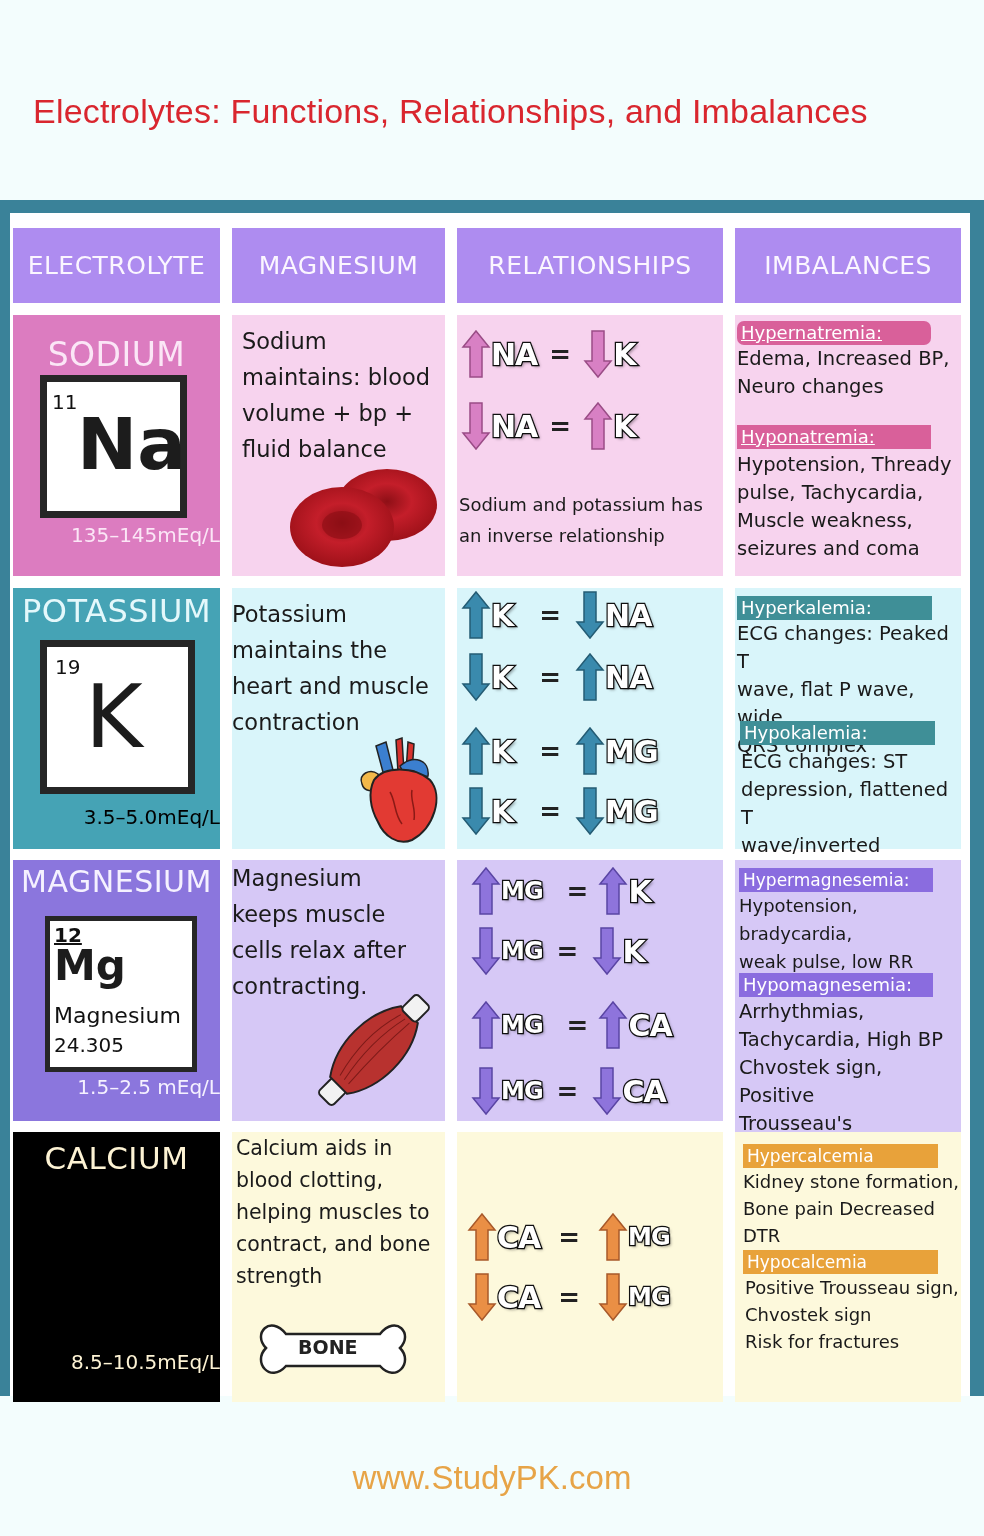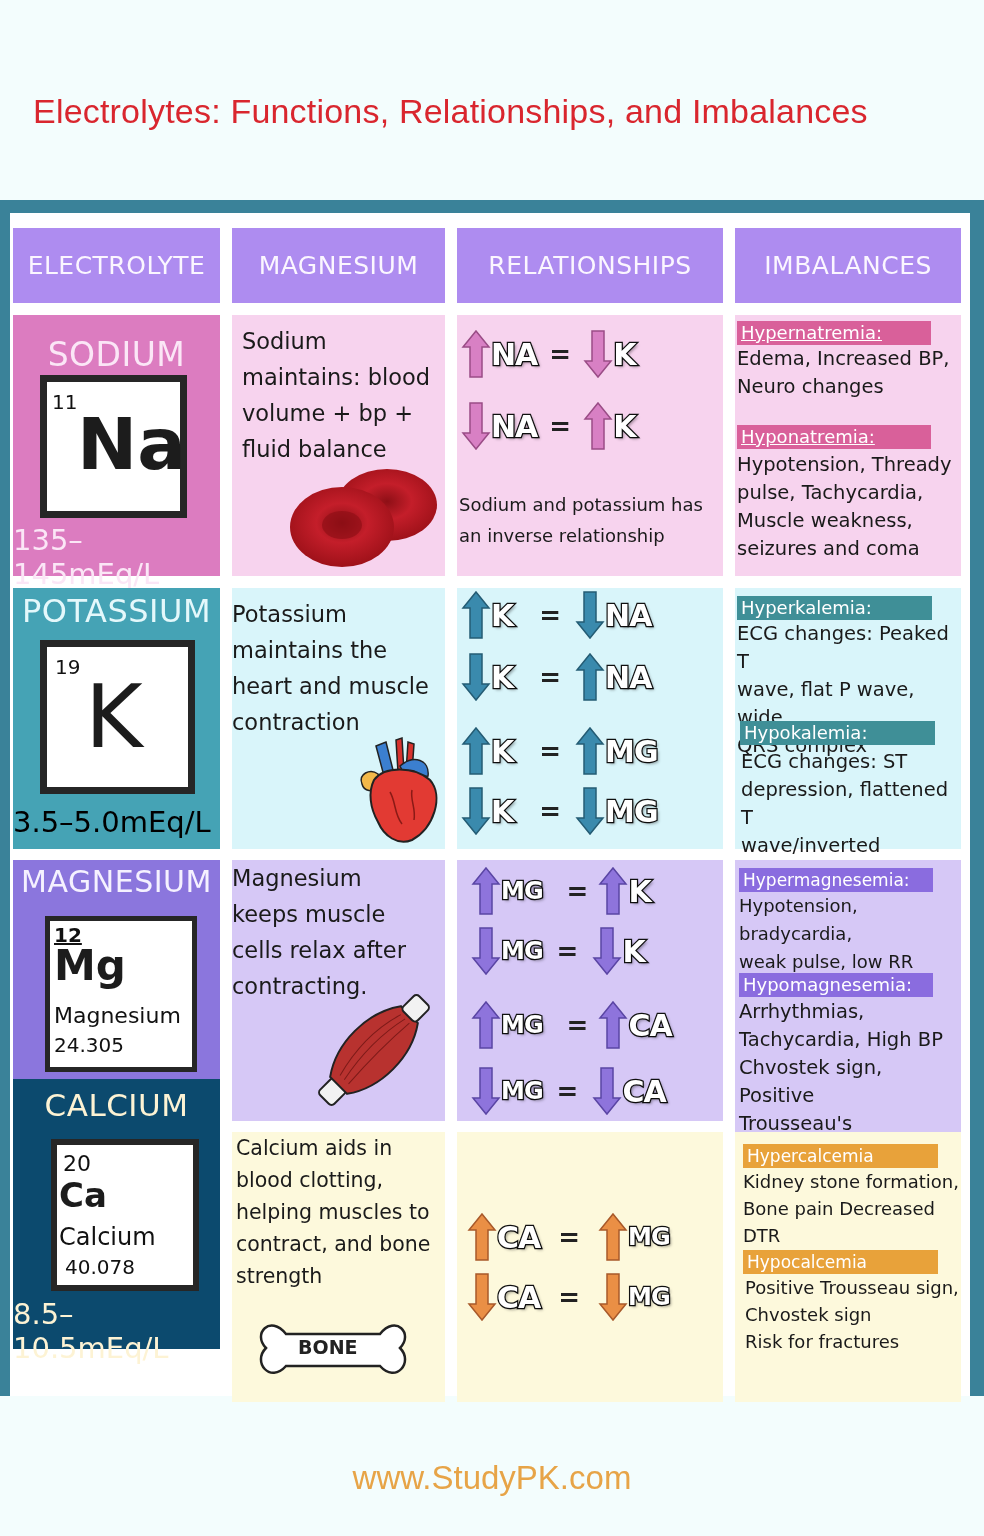--- a/index.html
+++ b/index.html
@@ -8,21 +8,21 @@
   .frame{position:absolute;left:0;top:200px;width:984px;height:1196px;background:#3a8299;}
   .panel{position:absolute;left:10px;top:213px;width:960px;height:1183px;background:#ffffff;}
   .cell{position:absolute;box-sizing:border-box;}
   .hdr{background:#ae8cf0;color:#fbf6ff;font-size:25px;display:flex;align-items:center;justify-content:center;letter-spacing:0.5px;}
   .el-name{position:absolute;left:0;right:0;text-align:center;font-size:33px;letter-spacing:0.5px;}
   .tile{position:absolute;background:#fff;border:7px solid #262626;box-sizing:border-box;}
   .tile .num{position:absolute;font-size:20px;color:#111;font-family:"DejaVu Sans",sans-serif;}
   .tile .sym{position:absolute;color:#1c1c1c;font-weight:bold;}
   .tile .nm{position:absolute;font-size:22px;color:#111;}
   .tile .mass{position:absolute;font-size:20px;color:#111;}
-  .range{position:absolute;left:0;right:0;text-align:left;font-size:29px;}
+  .range{position:absolute;left:0;right:0;text-align:right;font-size:20px;}
   .func{font-size:22.5px;line-height:36px;color:#1a1a1a;padding:8px 0 0 10px;}
   .rel-row{position:absolute;display:flex;align-items:center;font-weight:bold;}
   .ltr{font-family:"DejaVu Sans",sans-serif;font-size:30px;font-weight:bold;color:#fff;
        -webkit-text-stroke:2.5px #111;paint-order:stroke fill;text-shadow:2px 2px 3px rgba(0,0,0,0.35);letter-spacing:-1px;}
   .eq{font-size:26px;color:#222;margin:0 12px;}
   .imb-label{position:absolute;font-size:18px;color:#fff;padding:0 4px;height:24px;line-height:24px;box-sizing:border-box;}
   .imb-text{position:absolute;font-size:19.5px;line-height:28px;color:#1a1a1a;}
   .footer{position:absolute;left:0;right:0;top:1459px;text-align:center;font-family:"Liberation Sans",sans-serif;font-size:33px;color:#e7a447;}
   .note{position:absolute;font-size:18px;line-height:31px;color:#1a1a1a;}
 </style>
@@ -89,21 +89,21 @@
           <path d="M15 2 L28 18 L21 18 L21 48 L9 48 L9 18 L2 18 Z" fill="#d880c4" stroke="#9a4c86" stroke-width="1.5"></path>
         </svg>
       <span class="ltr">K</span>
     </div>
     <div class="note" style="left:2px;top:174px;">
       <div>Sodium and potassium has</div>
       <div>an inverse relationship</div>
     </div>
   </div>
   <div class="cell" style="left:725px;top:102px;width:226px;height:261px;background:#f7d3ee;">
-    <div class="imb-label" style="left:2px;top:6px;width:194px;background:#d9609a;text-decoration:underline;">Hypernatremia:</div>
+    <div class="imb-label" style="left:2px;top:6px;width:194px;background:#d9609a;text-decoration:underline;border-radius:7px;">Hypernatremia:</div>
     <div class="imb-text" style="left:2px;top:30px;">
       <div>Edema, Increased BP,</div>
       <div>Neuro changes</div>
     </div>
     <div class="imb-label" style="left:2px;top:110px;width:194px;background:#d9609a;text-decoration:underline;">Hyponatremia:</div>
     <div class="imb-text" style="left:2px;top:136px;">
       <div>Hypotension, Thready</div>
       <div>pulse, Tachycardia,</div>
       <div>Muscle weakness,</div>
       <div>seizures and coma</div>
@@ -275,28 +275,22 @@
     </div>
     <div class="imb-label" style="left:4px;top:113px;width:194px;background:#8a6cdf;">Hypomagnesemia:</div>
     <div class="imb-text" style="left:4px;top:138px;">
       <div>Arrhythmias,</div>
       <div>Tachycardia, High BP</div>
       <div>Chvostek sign, Positive</div>
       <div>Trousseau's</div>
     </div>
   </div>
 
-  <div class="cell" style="left:3px;top:866px;width:207px;height:270px;background:#0c4a6e;">
+  <div class="cell" style="left:3px;top:919px;width:207px;height:270px;background:#000000;">
     <div class="el-name" style="top:8px;color:#fdf3d4;font-size:31px;">CALCIUM</div>
-    <div class="tile" style="left:38px;top:60px;width:148px;height:152px;border-width:6px;">
-      <div class="num" style="left:6px;top:6px;font-size:22px;">20</div>
-      <div class="sym" style="left:2px;top:30px;font-size:34px;">Ca</div>
-      <div class="nm" style="left:2px;top:78px;font-size:24px;">Calcium</div>
-      <div class="mass" style="left:8px;top:110px;">40.078</div>
-    </div>
     <div class="range" style="top:218px;color:#fdf3d4;">8.5–10.5mEq/L</div>
   </div>
   <div class="cell" style="left:222px;top:919px;width:213px;height:270px;background:#fdf9dc;">
     <div class="func" style="padding-left:4px;padding-top:0;font-size:20.5px;line-height:32px;">
       <div>Calcium aids in</div>
       <div>blood clotting,</div>
       <div>helping muscles to</div>
       <div>contract, and bone</div>
       <div>strength</div>
     </div>

